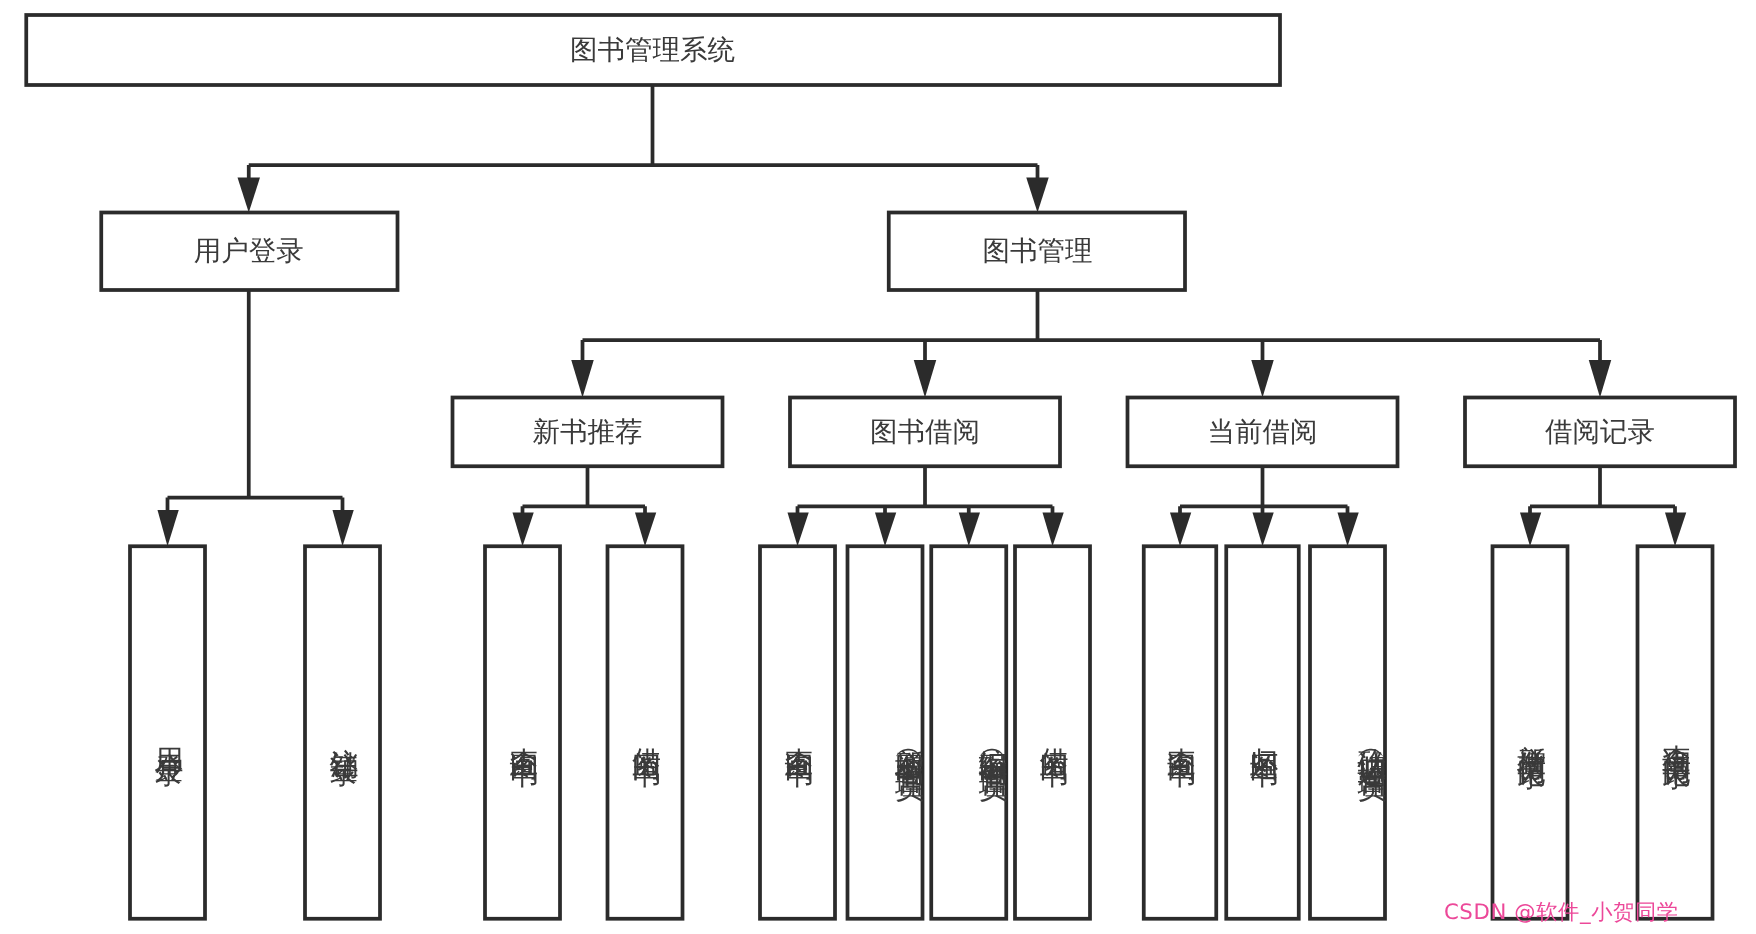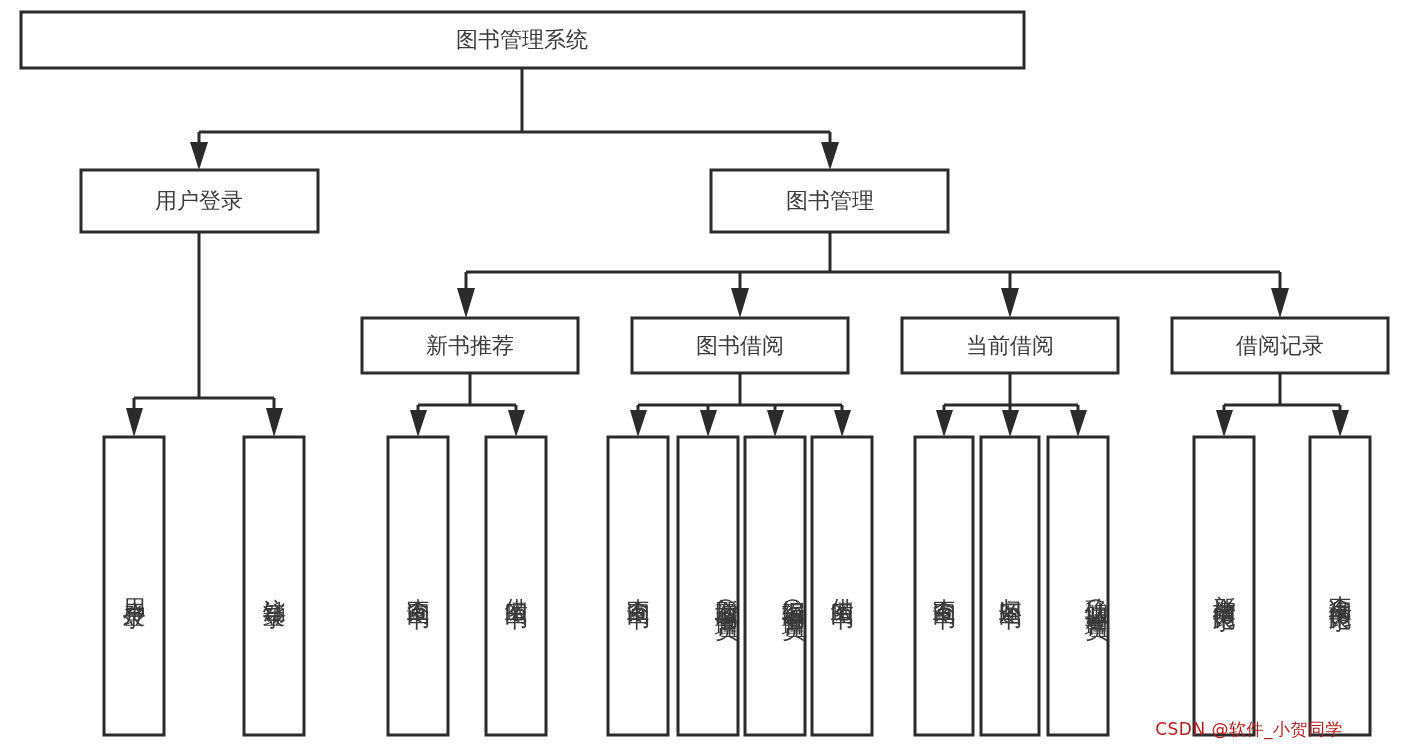--- a/index.html
+++ b/index.html
@@ -64,21 +64,21 @@
     letter-spacing: 3px;
     white-space: nowrap;
     pointer-events: none;
   }
   .watermark {
     position: absolute;
     right: 8px;
     bottom: 6px;
     font-family: "DejaVu Sans", "Liberation Sans", sans-serif;
     font-size: 17px;
-    color: #b91c1c;
+    color: #ec4899;
     letter-spacing: 0.5px;
     white-space: nowrap;
   }
 </style>
 </head>
 <body>
 
 <div id="diagram-root">
 
   <svg class="flow" viewBox="0 0 1405 747">

